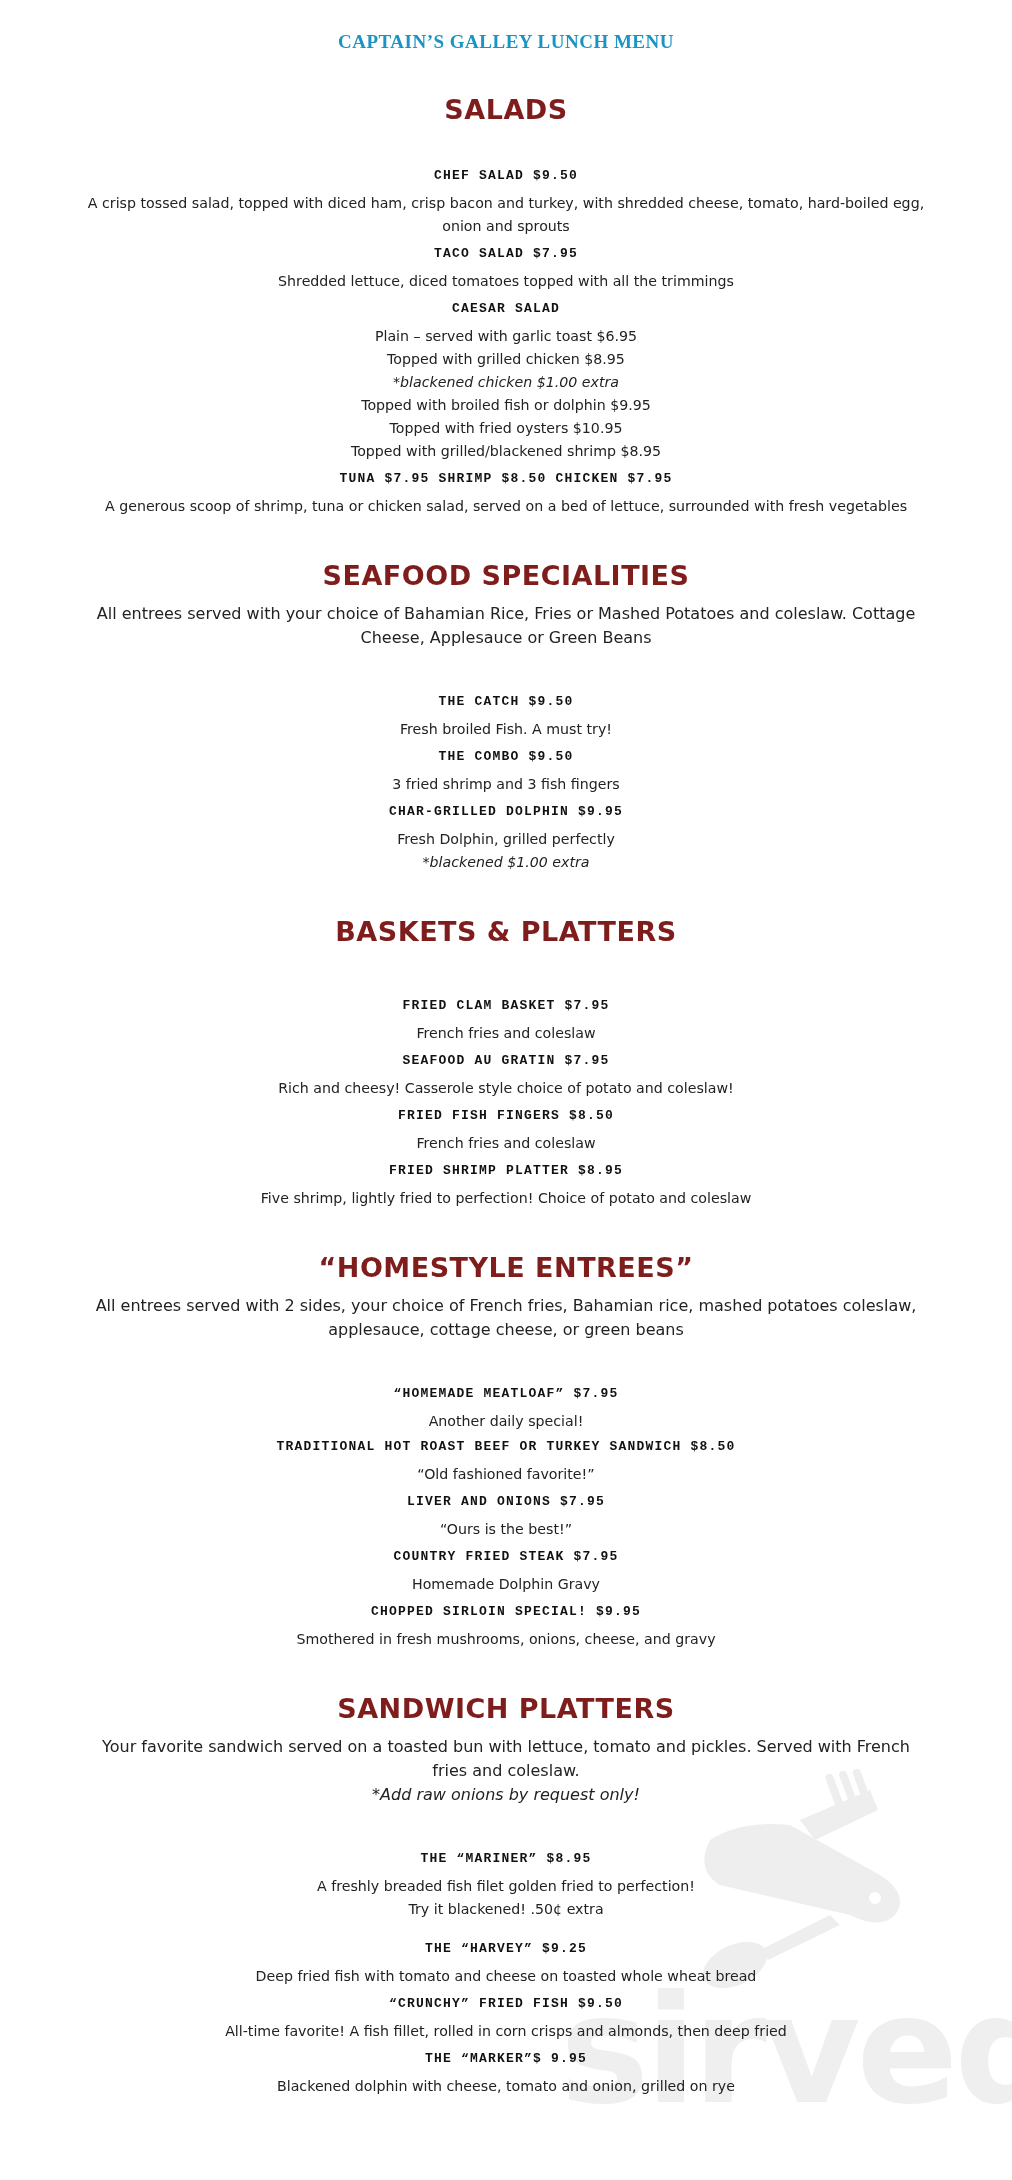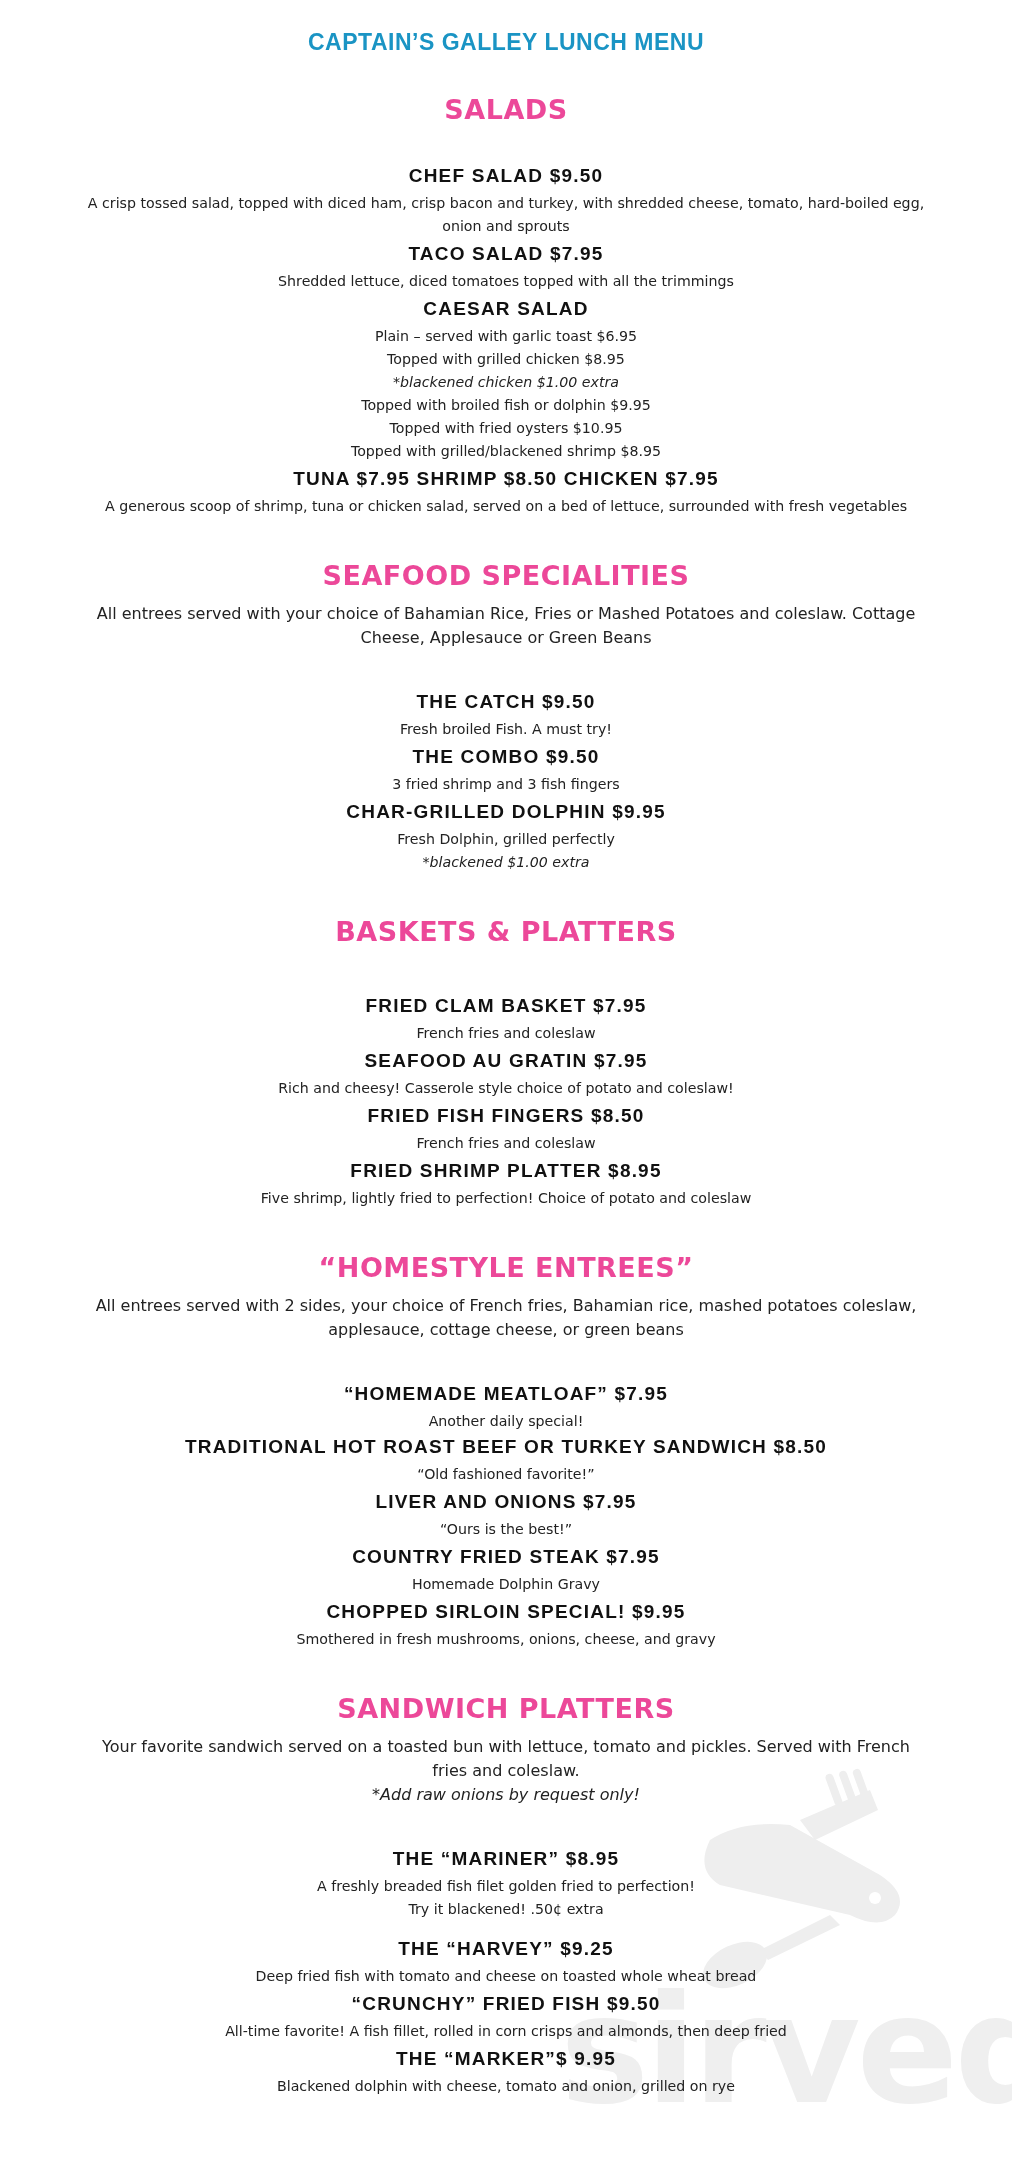--- a/index.html
+++ b/index.html
@@ -2,26 +2,26 @@
 <html><head>
 <meta charset="utf-8">
 <style>
   html, body { margin: 0; padding: 0; background: #ffffff; }
   body { width: 1012px; height: 2180px; position: relative; overflow: hidden; font-family: "DejaVu Sans", sans-serif; color: #222; }
   .page { position: relative; width: 1012px; height: 2180px; }
   .watermark { position: absolute; pointer-events: none; }
   .wm-logo { left: 680px; top: 1765px; width: 240px; height: 230px; }
   .wm-text { left: 560px; top: 1975px; font-family: "DejaVu Sans", sans-serif; font-weight: bold; font-size: 150px; letter-spacing: -4px; color: #efefef; line-height: 1; }
   .content { position: relative; z-index: 1; width: 840px; margin: 0 auto; text-align: center; padding-top: 22px; }
-  .title { font-family: Liberation Sans, sans-serif; font-weight: bold; color: #1a94c4; font-size: 23px; letter-spacing: 0.5px; margin: 0; height: 40px; line-height: 40px; }
+  .title { font-family: Liberation Serif, serif; font-weight: bold; color: #1a94c4; font-size: 19px; letter-spacing: 0.5px; margin: 0; height: 40px; line-height: 40px; }
   .section { margin: 0; }
-  .section-title { font-family: "DejaVu Sans", sans-serif; font-weight: bold; color: #ec4899; font-size: 27px; letter-spacing: 0.5px; margin: 0; line-height: 36px; }
+  .section-title { font-family: "DejaVu Sans", sans-serif; font-weight: bold; color: #7f1d1d; font-size: 27px; letter-spacing: 0.5px; margin: 0; line-height: 36px; }
   .intro { font-size: 16px; line-height: 24px; margin: 8px 0 0 0; color: #222; }
   .intro-italic { font-style: italic; }
-  .item-name { font-family: Liberation Sans, sans-serif; font-weight: bold; font-size: 19px; letter-spacing: 1.2px; color: #111; line-height: 20px; margin: 0; }
+  .item-name { font-family: Liberation Mono, monospace; font-weight: bold; font-size: 13px; letter-spacing: 1.2px; color: #111; line-height: 20px; margin: 0; }
   .item-desc { font-size: 14.2px; line-height: 23px; margin: 6px 0 4px 0; color: #222; }
   .item-desc .line { display: block; }
   .italic { font-style: italic; }
 </style>
 </head>
 <body>
 
 <div class="page">
 
   <svg class="watermark wm-logo" viewBox="0 0 240 230">

